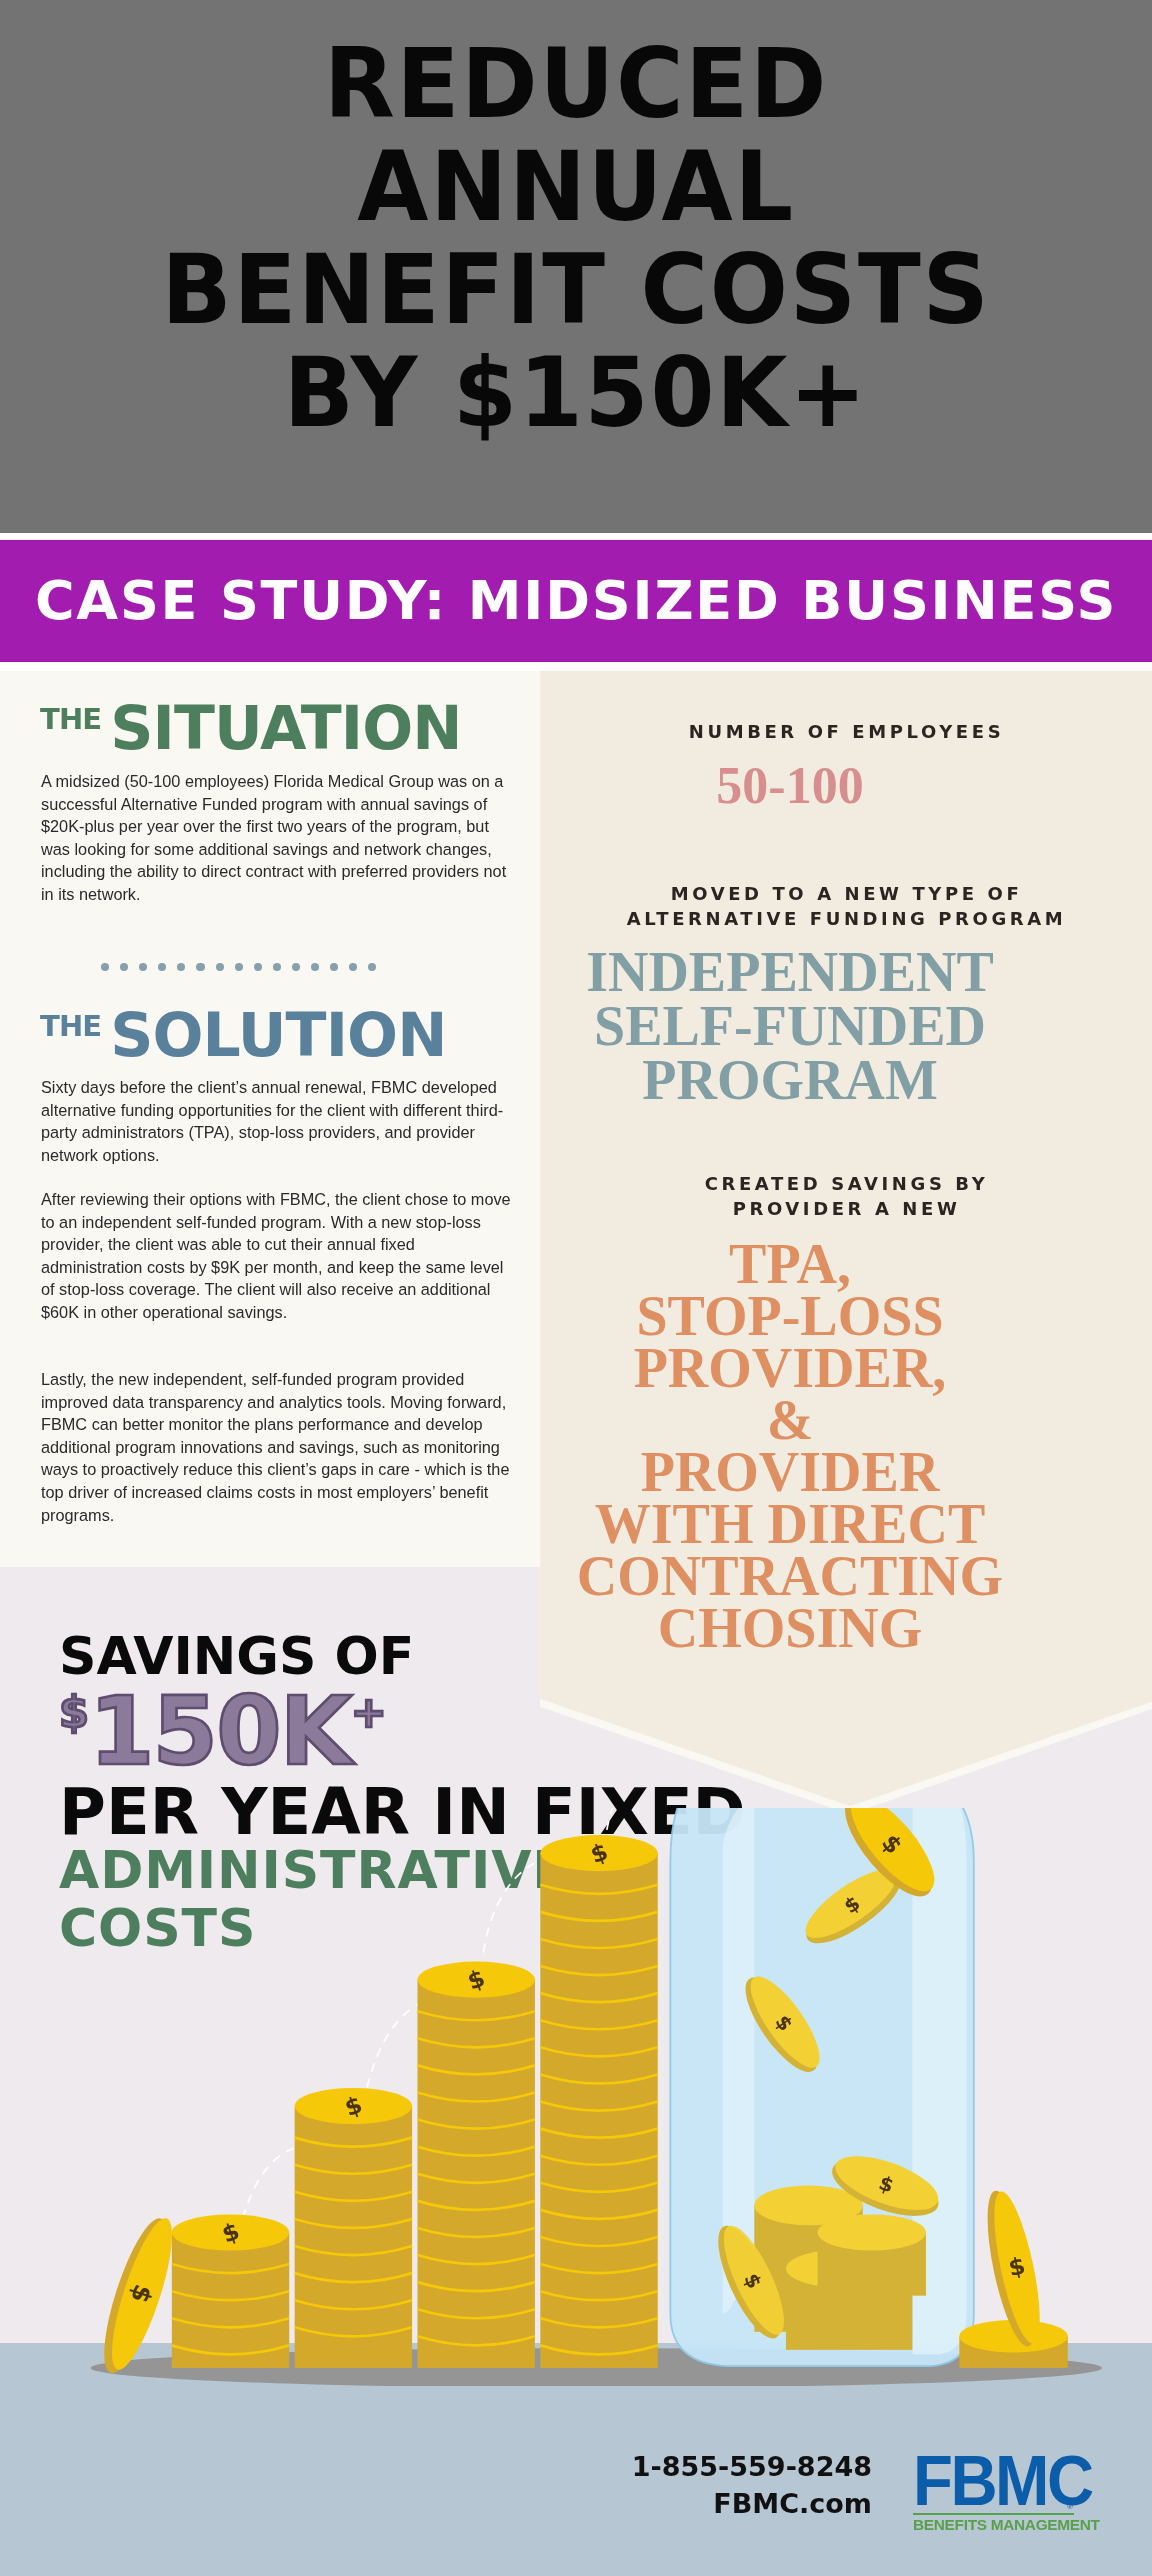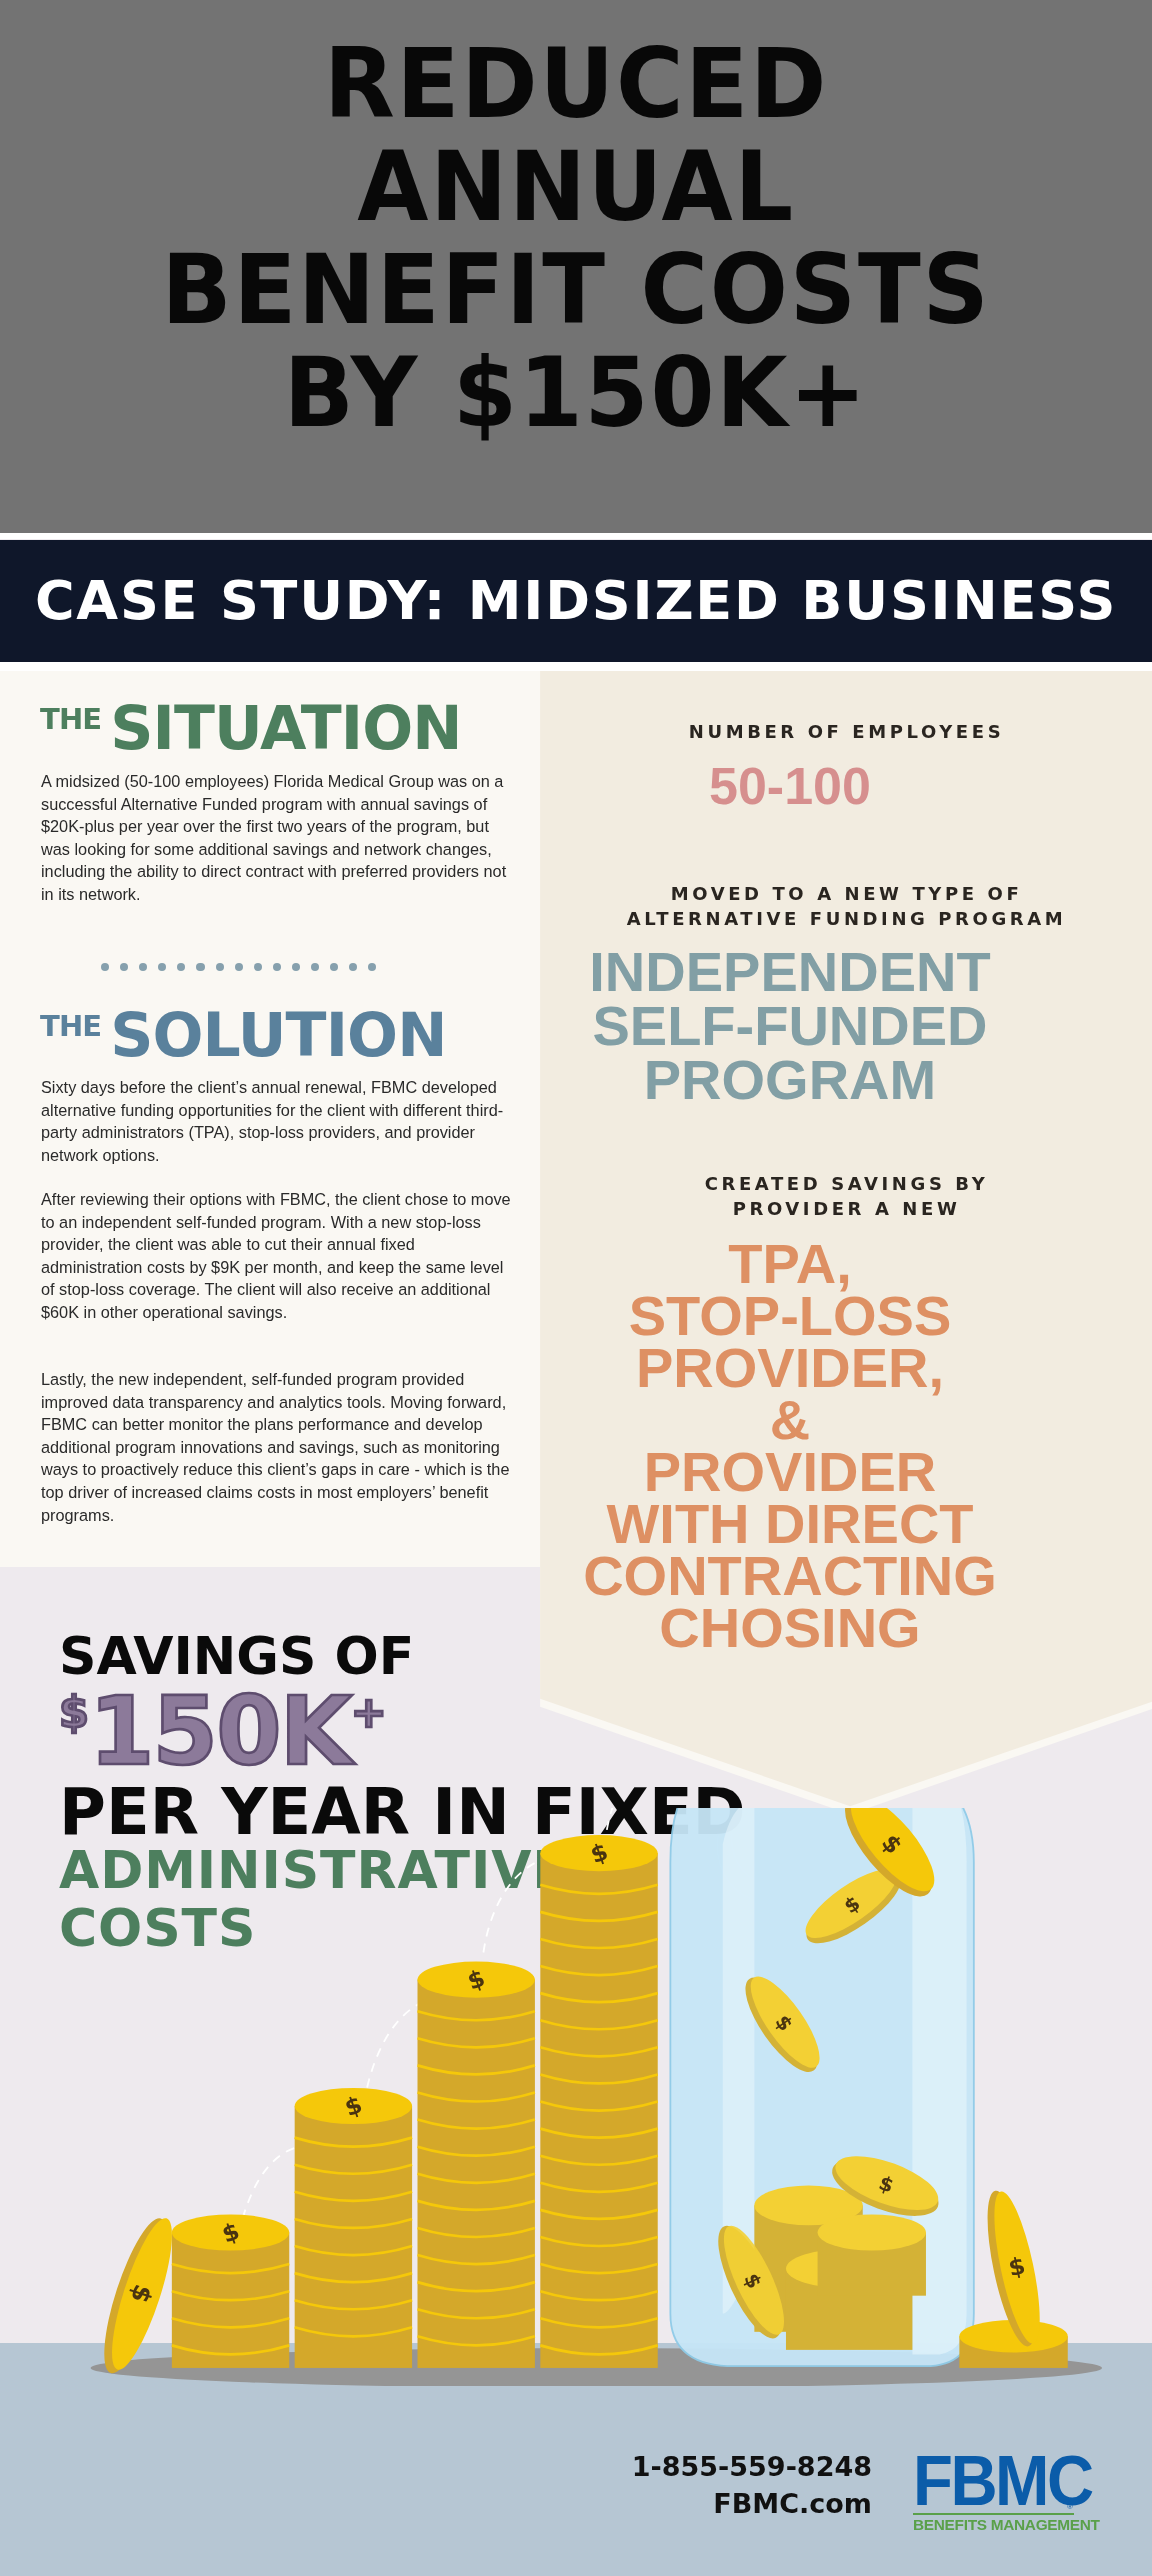--- a/index.html
+++ b/index.html
@@ -5,21 +5,21 @@
   * { box-sizing: border-box; margin: 0; padding: 0; }
   html, body { width: 1152px; height: 2576px; overflow: hidden; background: #eeeaee; }
   body { position: relative; font-family: "Liberation Sans", sans-serif; }
 
   .header { position: absolute; left: 0; top: 0; width: 1152px; height: 533px; background: #737373; }
   .header-title { position: absolute; left: 0; top: 43px; width: 1152px; text-align: center;
     font-family: "DejaVu Sans", sans-serif; font-weight: 900; font-size: 92px; line-height: 98px;
     color: #080808; letter-spacing: 1.8px; transform: scaleY(1.05); }
   .header-title span { display: block; }
   .gap1 { position: absolute; left: 0; top: 533px; width: 1152px; height: 6.3px; background: #ffffff; }
-  .band { position: absolute; left: 0; top: 540px; width: 1152px; height: 122px; background: #0f172a; text-decoration: underline; }
+  .band { position: absolute; left: 0; top: 540px; width: 1152px; height: 122px; background: #a21caf; text-decoration: underline; }
   .band-title { position: absolute; left: 0; top: 27px; width: 1152px; text-align: center;
     font-family: "DejaVu Sans", sans-serif; font-weight: bold; font-size: 54px; line-height: 68px;
     color: #ffffff; letter-spacing: 1.8px; }
   .gap2 { position: absolute; left: 0; top: 662px; width: 1152px; height: 9px; background: #ffffff; }
 
   .left-col { position: absolute; left: 0; top: 671px; width: 540px; height: 896px; background: #faf8f3; }
   .right-bg { position: absolute; left: 540px; top: 671px; width: 613px; height: 1175px; }
   .right-bg svg { position: absolute; left: 0; top: 0; }
 
   .sec-head { position: absolute; left: 40px; display: flex; align-items: flex-start; }
@@ -31,21 +31,21 @@
   .para { position: absolute; left: 41px; width: 479px; font-family: "Liberation Sans", sans-serif;
     font-size: 16.3px; line-height: 22.6px; color: #2a2a2a; }
 
   .dots { position: absolute; left: 101px; top: 963px; display: flex; gap: 11px; }
   .dot { width: 8.1px; height: 8.1px; border-radius: 50%; background: #86a0ad; }
 
   .r-label { position: absolute; left: 540px; width: 613px; text-align: center;
     font-family: "DejaVu Sans", sans-serif; font-weight: bold; font-size: 18px; line-height: 25px;
     color: #2a2520; letter-spacing: 3.6px; }
   .r-big { position: absolute; left: 540px; width: 500px; text-align: center;
-    font-family: Liberation Sans, sans-serif; font-weight: bold; }
+    font-family: Liberation Serif, serif; font-weight: bold; }
   .pink { color: #d68f8e; font-size: 52px; line-height: 54px; }
   .teal { color: #829fa5; font-size: 56px; line-height: 54px; }
   .orange { color: #de9063; font-size: 56px; line-height: 52px; }
 
   .savings { position: absolute; left: 59px; top: 1627px; }
   .sav-line1 { font-family: "DejaVu Sans", sans-serif; font-weight: bold; font-size: 52px; line-height: 58px; color: #0a0a0a; }
   .sav-amount { display: flex; align-items: flex-start; margin-top: 0; }
   .sav-dollar, .sav-plus { font-family: "DejaVu Sans", sans-serif; font-weight: 900; font-size: 43px; line-height: 54px;
     color: #8c7a9a; -webkit-text-stroke: 2.7px #5e4d6e; }
   .sav-num { font-family: "DejaVu Sans", sans-serif; font-weight: 900; font-size: 94px; line-height: 94px;

